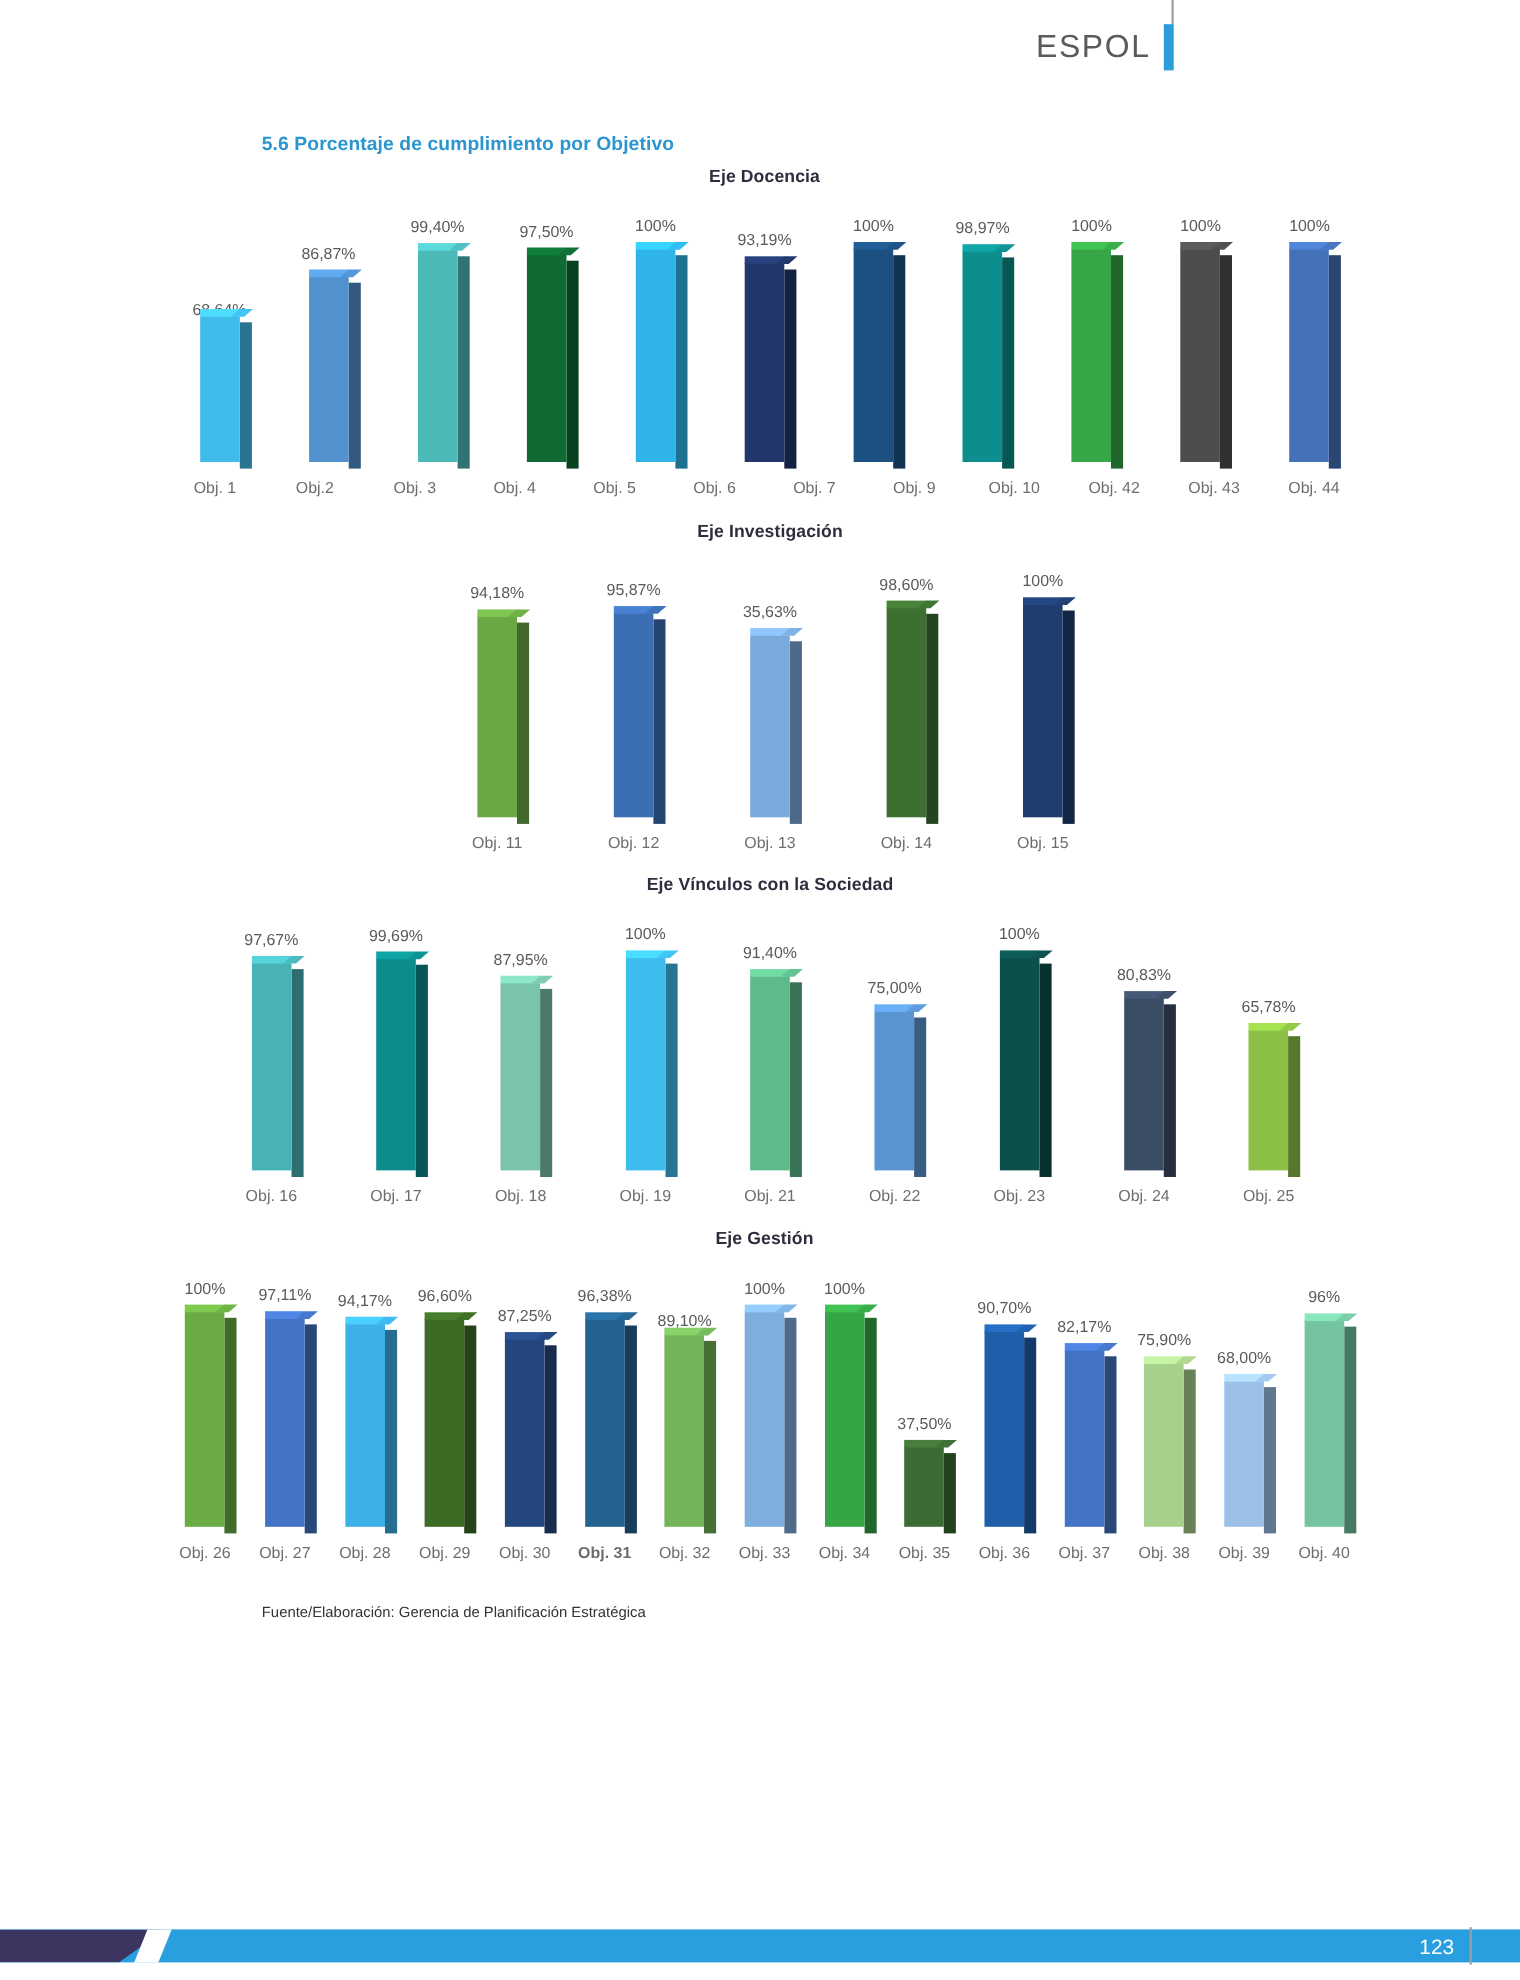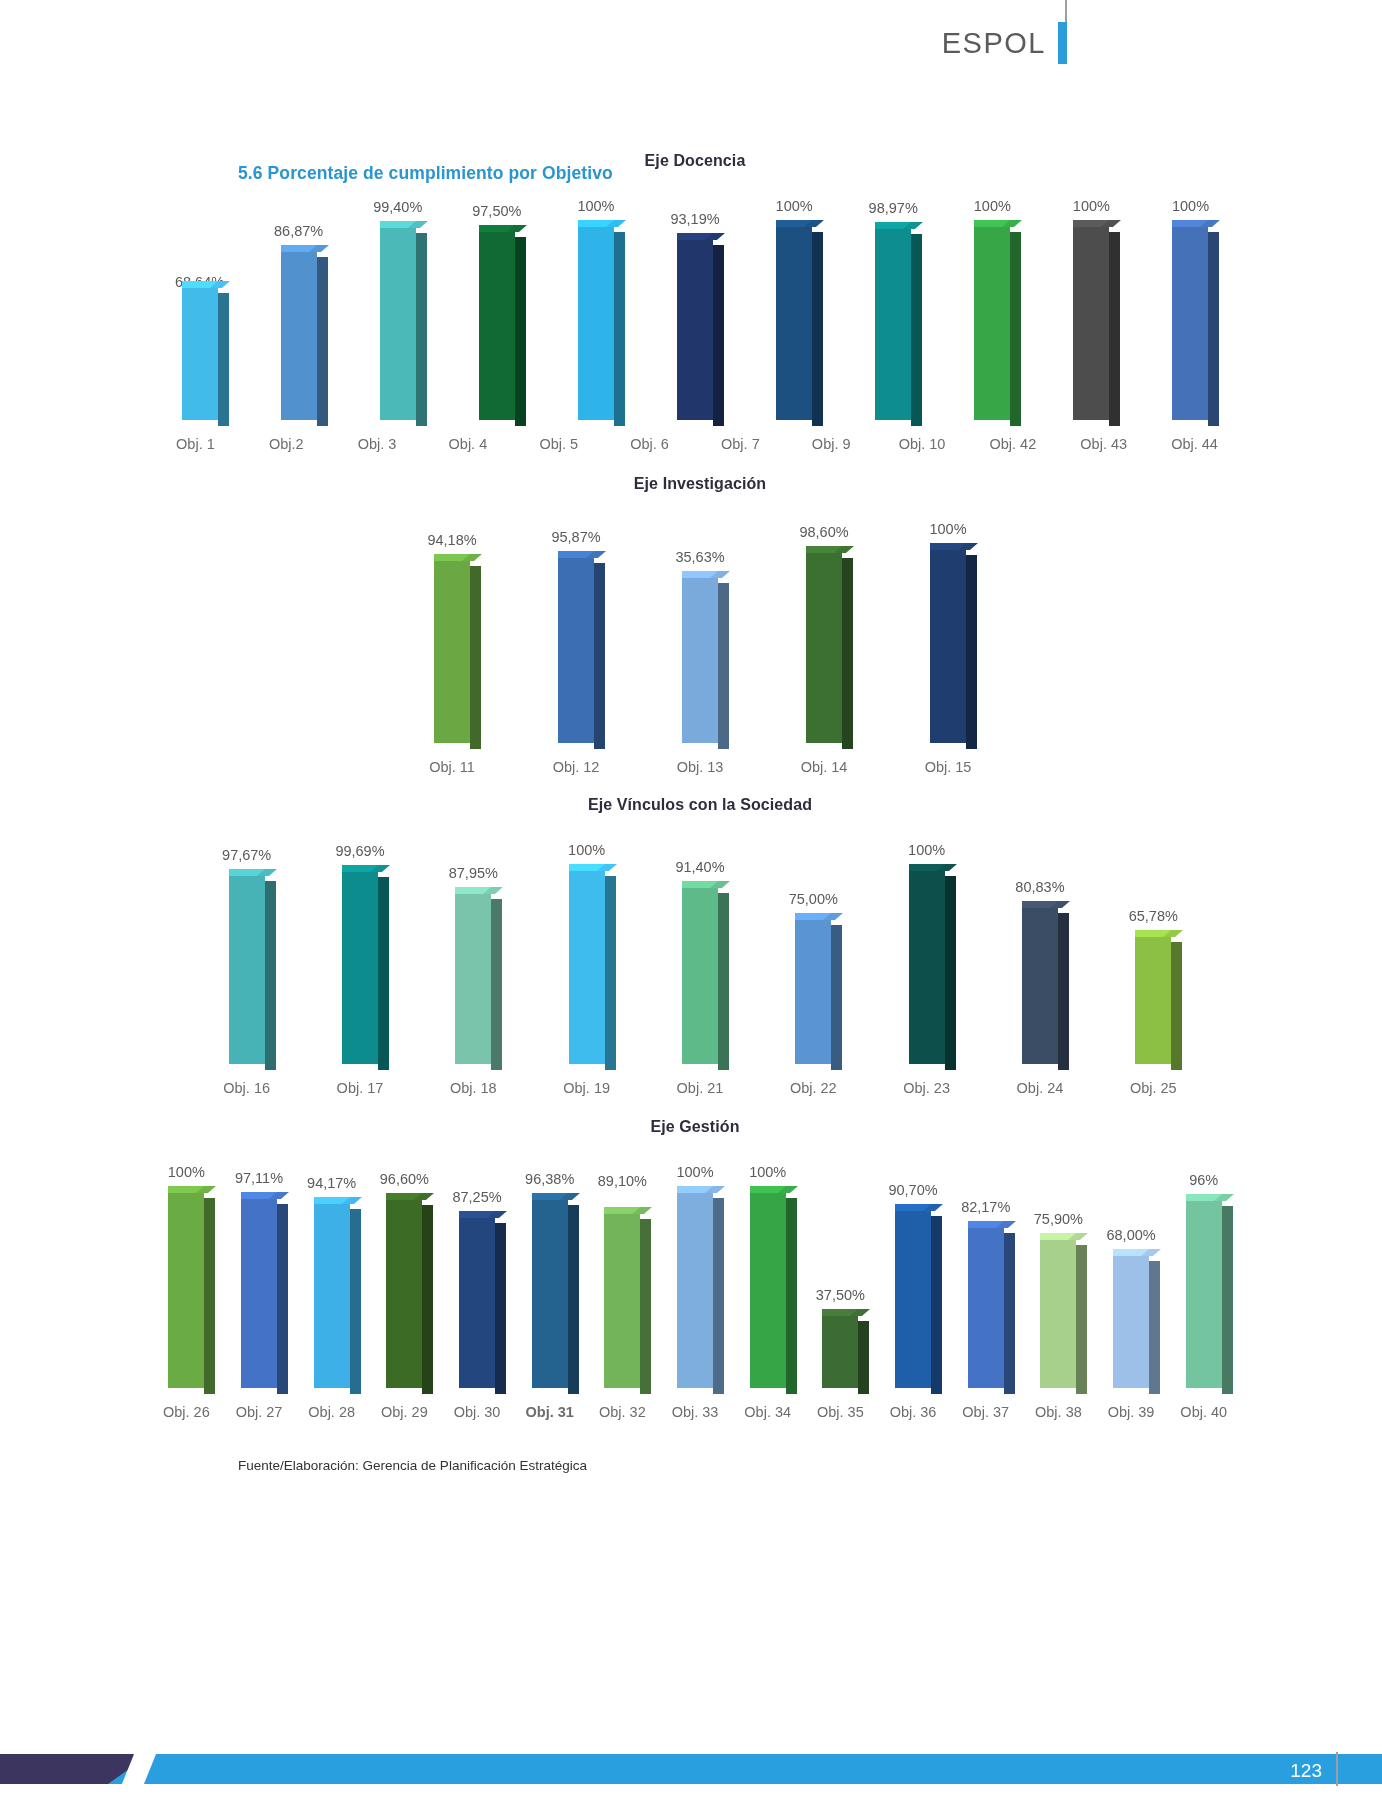--- a/index.html
+++ b/index.html
@@ -24,21 +24,20 @@
   .brand-bar { width: 9px; height: 42px; background: #2d9cdb; }
   .brand-rule {
     position: absolute; right: 62px; top: 0; width: 2px; height: 22px; background: #9aa0a6;
   }
 
   
   .section-title {
     position: absolute; left: 238px; top: 120px;
     font-size: 17.5px; font-weight: bold; color: #2a95cf;
     letter-spacing: 0.1px;
-    margin-top: 43px;
   }
 
   
   .chart { position: absolute; }
   .chart-title {
     text-align: center; font-size: 16px; font-weight: bold; color: #2d2d3d;
     letter-spacing: 0.1px;
   }
   .plot { position: relative; width: 100%; }
   .bars { position: absolute; left: 0; bottom: 0; width: 100%; height: 100%;
@@ -446,21 +445,21 @@
             </div>
             <div class="val" style="bottom: 200.905px;">96,38%</div>
           </div>
           <div class="slot" style="flex: 1 1 0px;">
             <div class="bar3d" style="height: 174.636px;">
               <div class="bar-face" style="background: rgb(115, 179, 90);"></div>
               <div class="bar-side" style="background: rgb(71, 111, 56);"></div>
               <div class="bar-top" style="background: rgb(136, 211, 106);"></div>
               <div class="bar-top-skew" style="background: rgb(121, 188, 95);"></div>
             </div>
-            <div class="val" style="bottom: 199px;">89,10%</div>
+            <div class="val" style="bottom: 179px;">89,10%</div>
           </div>
           <div class="slot" style="flex: 1 1 0px;">
             <div class="bar3d" style="height: 196px;">
               <div class="bar-face" style="background: rgb(126, 174, 221);"></div>
               <div class="bar-side" style="background: rgb(78, 108, 137);"></div>
               <div class="bar-top" style="background: rgb(149, 205, 255);"></div>
               <div class="bar-top-skew" style="background: rgb(132, 183, 232);"></div>
             </div>
             <div class="val" style="bottom: 208px;">100%</div>
           </div>

